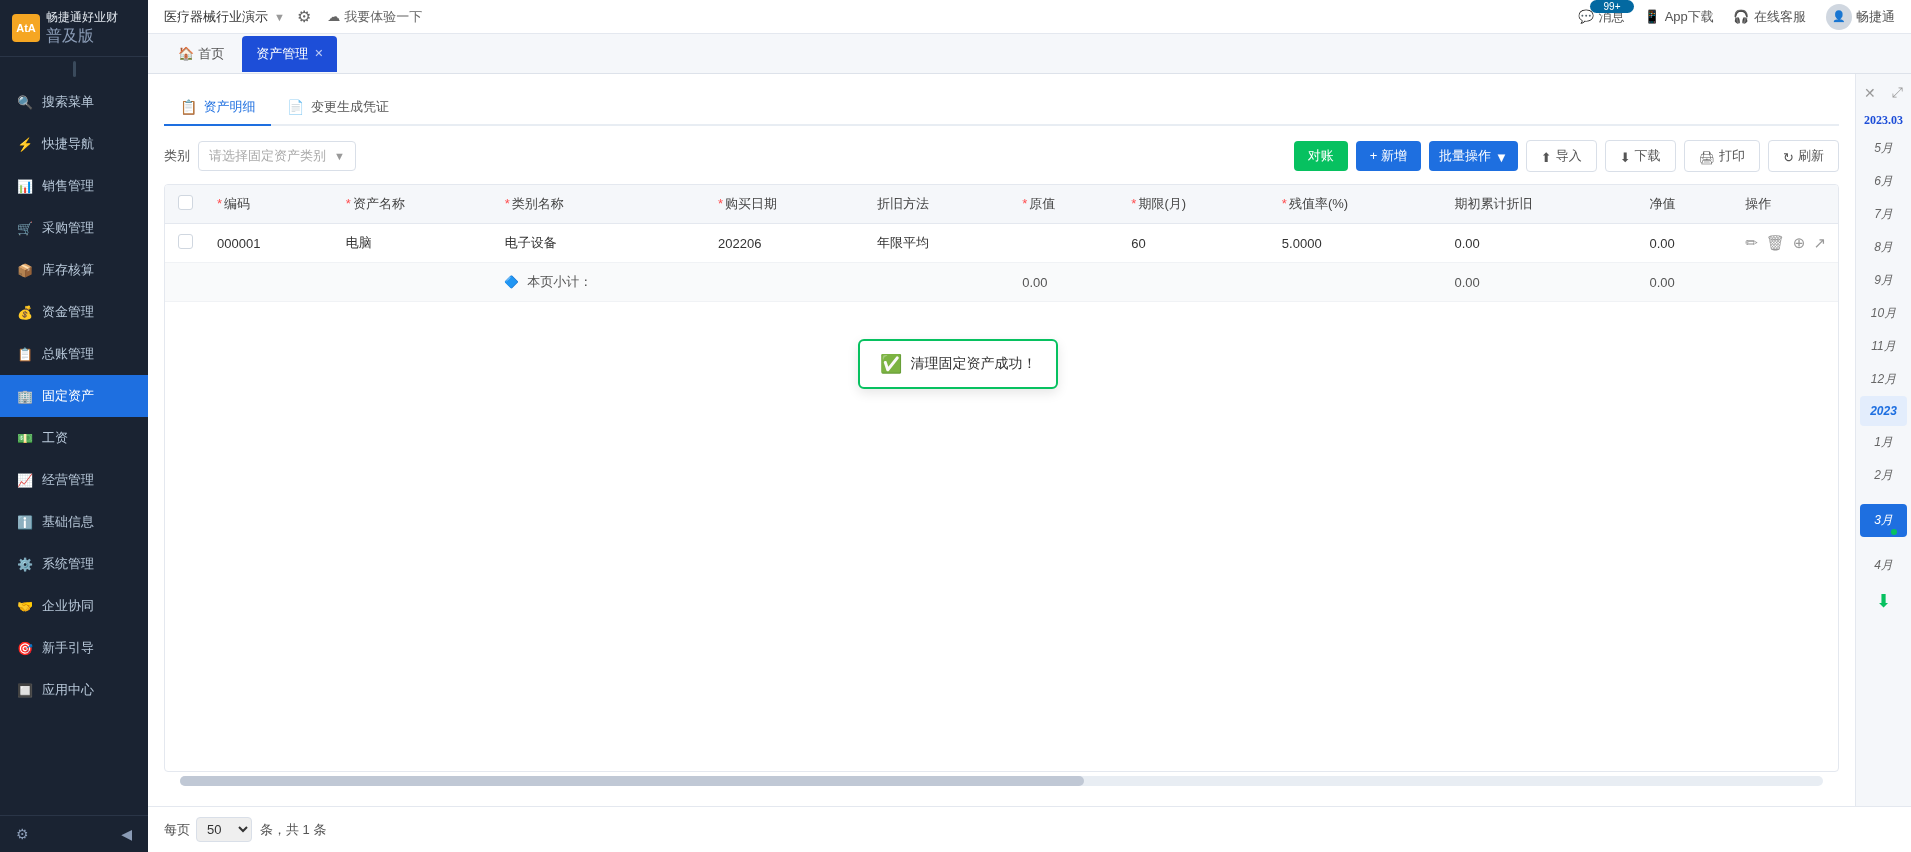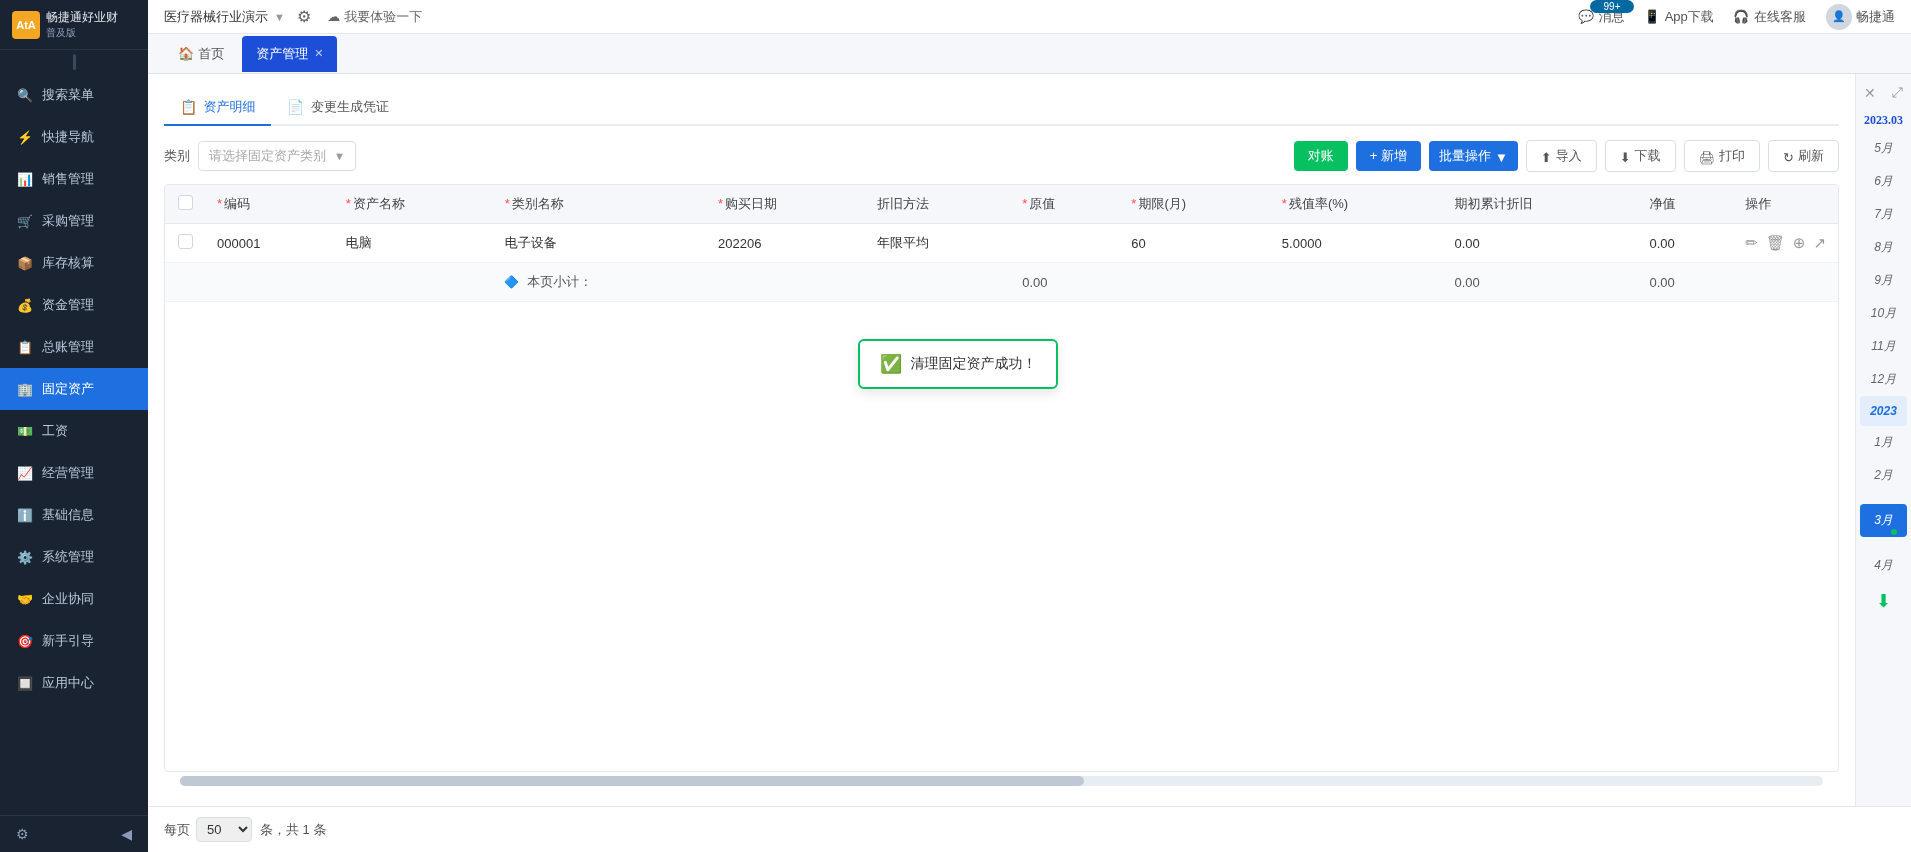--- a/index.html
+++ b/index.html
@@ -35,21 +35,21 @@
       font-size: 11px;
       flex-shrink: 0;
     }
     .sidebar-logo-text {
       color: #e0e6ed;
       font-size: 12px;
       margin-left: 6px;
       line-height: 1.3;
     }
     .sidebar-logo-text .sub {
-      font-size: 10px;
+      font-size: 16px;
       color: #8a9bb5;
     }
     .sidebar-scroll {
       flex: 1;
       overflow-y: auto;
       overflow-x: hidden;
     }
     .sidebar-scroll::-webkit-scrollbar { width: 4px; }
     .sidebar-scroll::-webkit-scrollbar-thumb { background: #3a4a5c; border-radius: 2px; }
     .sidebar-item {

